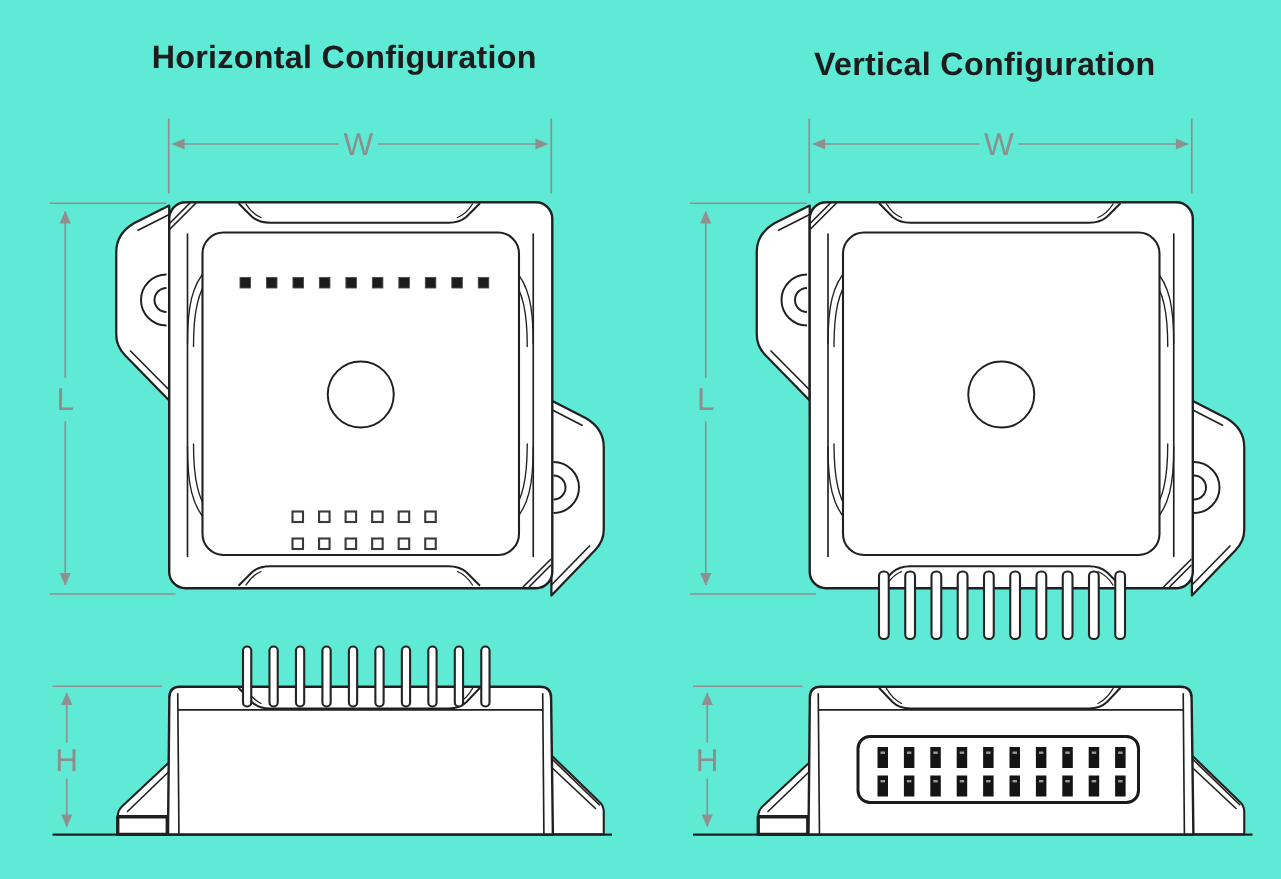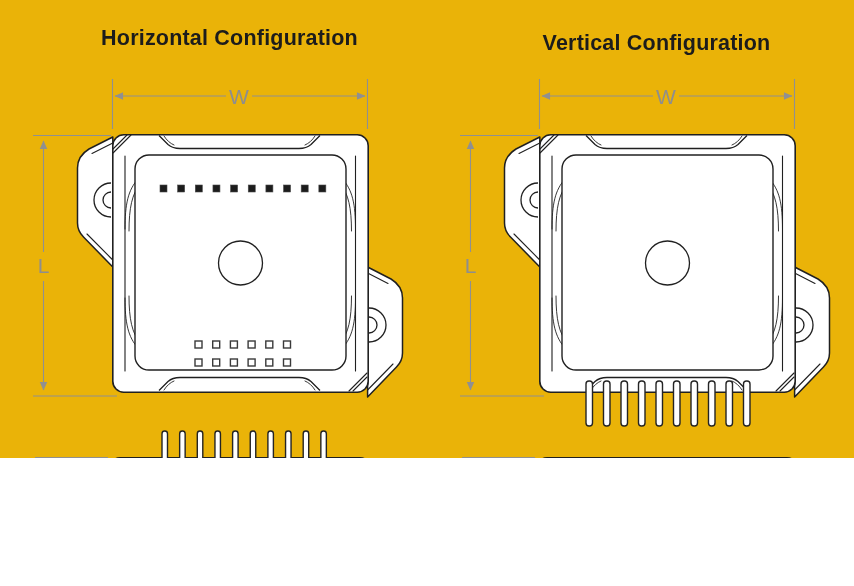--- a/index.html
+++ b/index.html
@@ -1,16 +1,16 @@
 <!DOCTYPE html>
 <html><head>
 <meta charset="utf-8">
 <style>
   html,body{margin:0;padding:0;background:#ffffff;}
-  #stage{position:relative;width:854px;height:458px;background:#eab308;overflow:hidden;
+  #stage{position:relative;width:854px;height:586px;background:#5eead4;overflow:hidden;
          font-family:"Liberation Sans",sans-serif;}
   .cfg-title{position:absolute;top:26px;width:427px;text-align:center;
              font-size:21.5px;font-weight:700;color:#1c1c1c;letter-spacing:.2px;}
   #title-h{left:16px;}
   #title-v{left:443px;top:31px;}
   svg{position:absolute;left:0;top:0;}
   
   .s20{stroke:#202020;stroke-width:2.2;fill:none;stroke-linejoin:round;}
   .s16{stroke:#202020;stroke-width:1.6;fill:none;stroke-linejoin:round;}
   .s15{stroke:#202020;stroke-width:1.5;fill:none;stroke-linejoin:round;}

